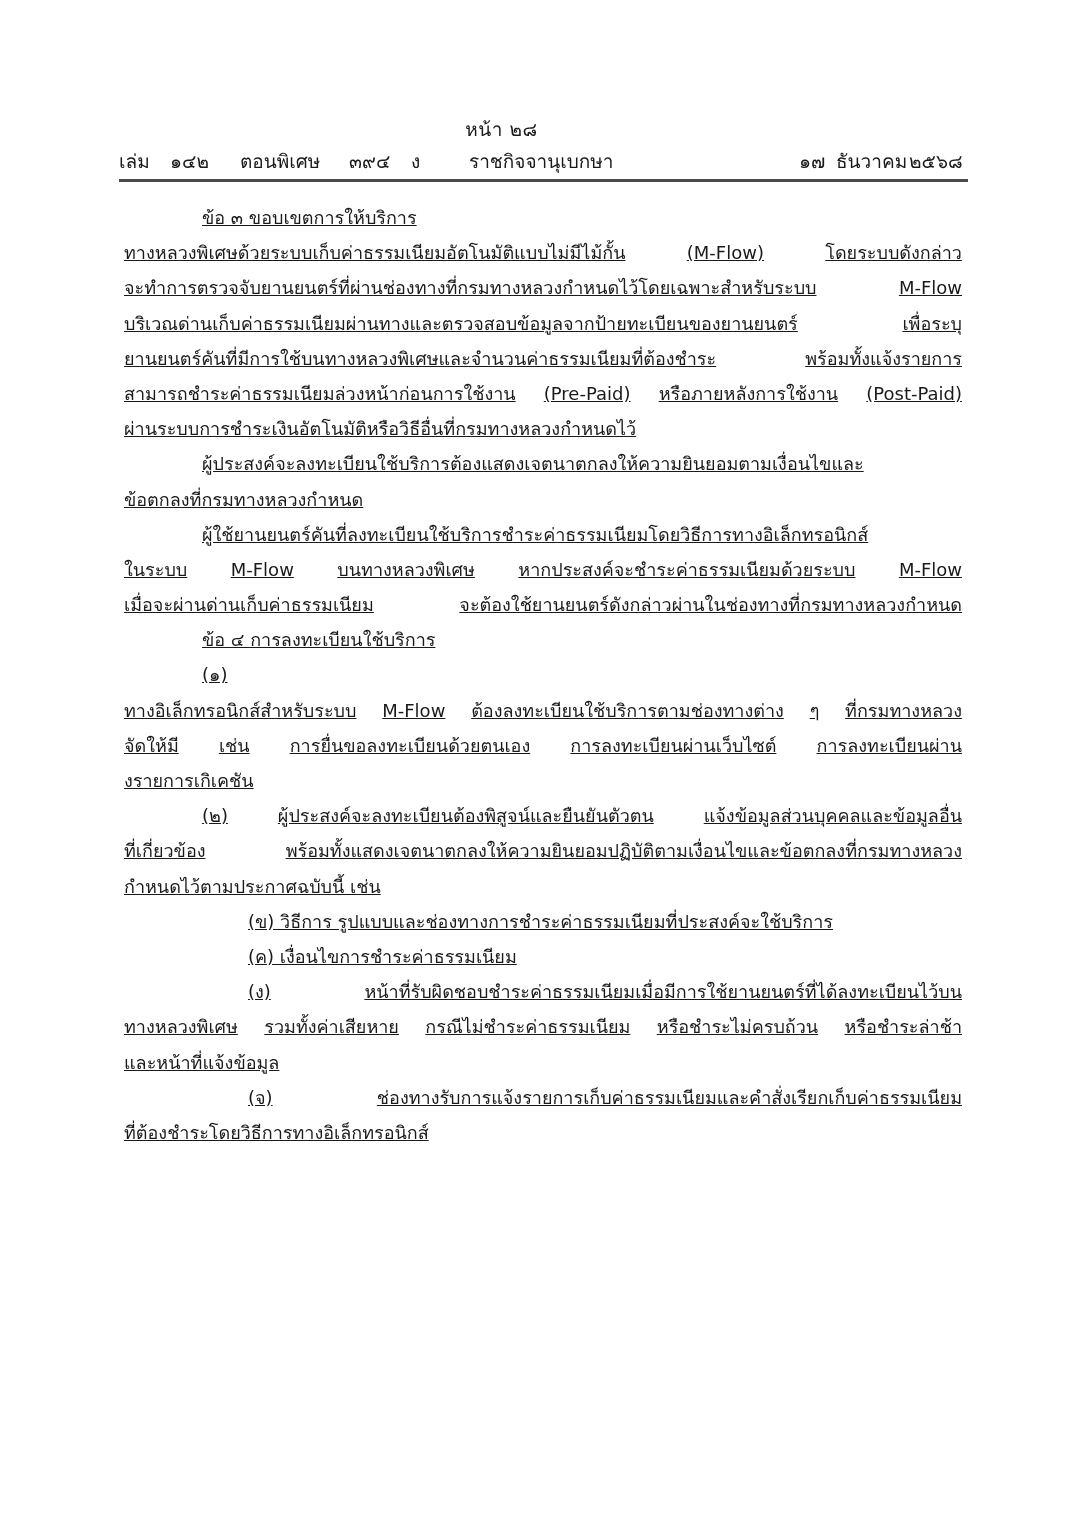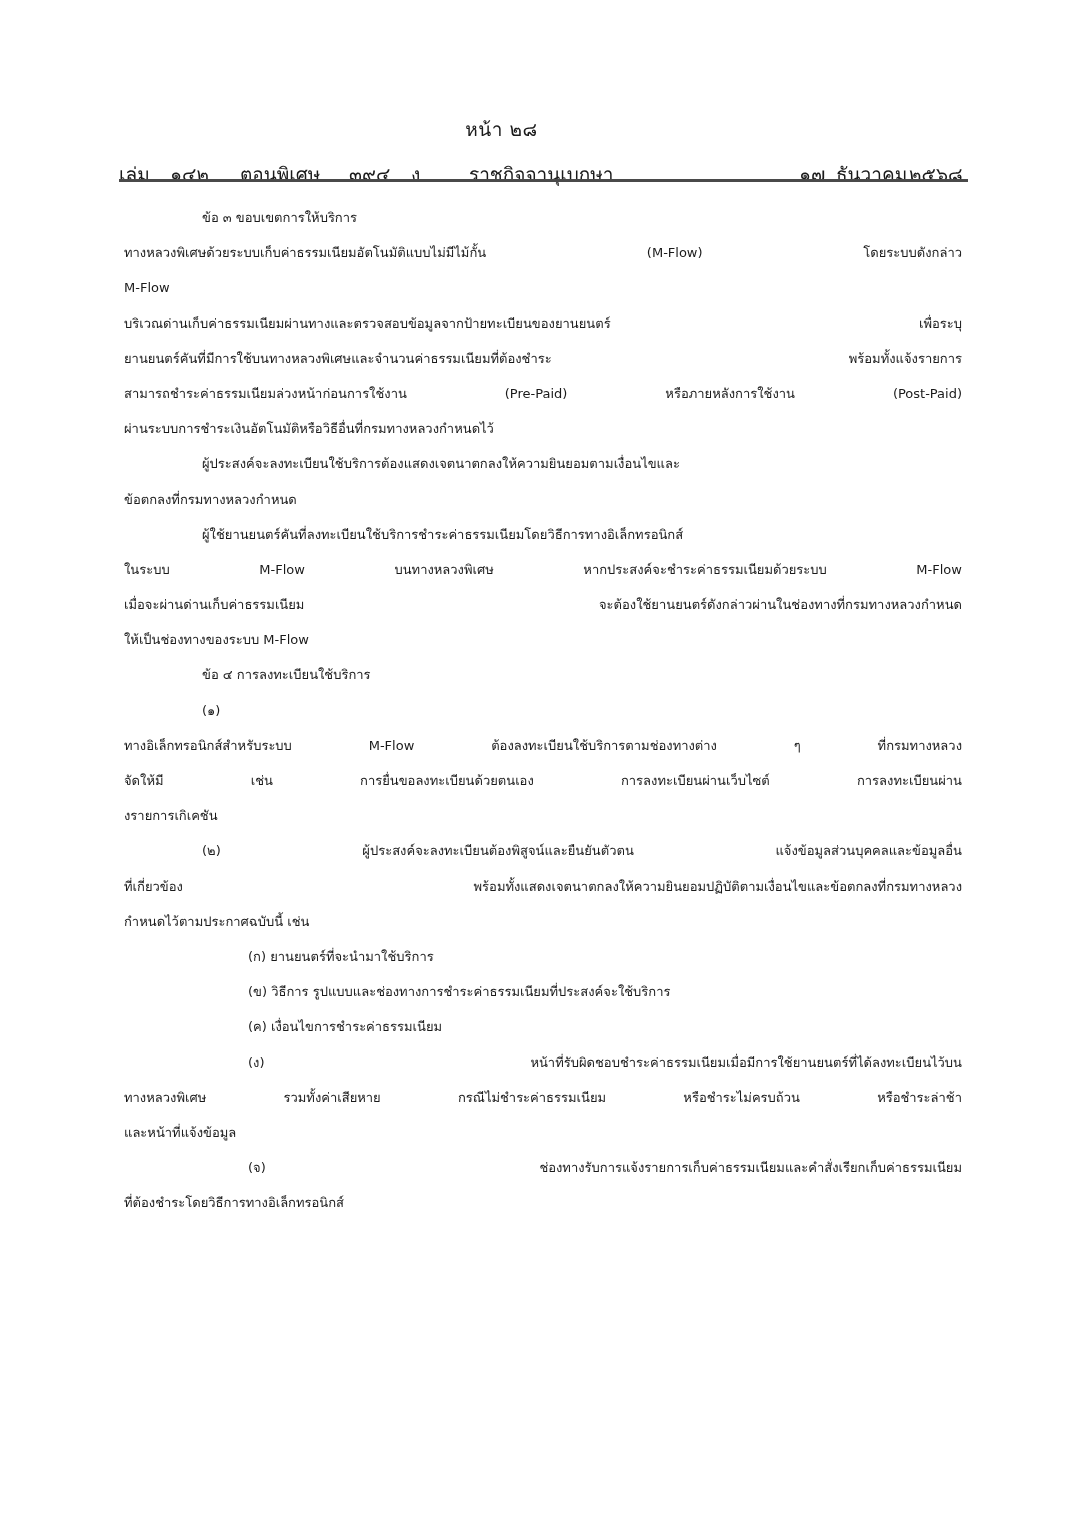--- a/index.html
+++ b/index.html
@@ -9,28 +9,28 @@
       color: #1a1a1a;
     }
     .page-number {
       position: absolute; top: 114px; left: 0; width: 1003px;
       text-align: center; font-size: 19px; letter-spacing: 0.5px;
     }
     .header-line {
       position: absolute; top: 146px; left: 119px; width: 849px; height: 30px;
       font-size: 19px; white-space: nowrap;
     }
-    .header-line span { position: absolute; top: 13px; }
+    .header-line span { position: absolute; top: 0; }
     .rule {
       position: absolute; top: 179px; left: 119px; width: 849px; height: 3px;
       background: #4a4a4a;
     }
     .body-text {
       position: absolute; top: 200px; left: 124px; width: 838px;
-      font-size: 13px; line-height: 35.2px;
+      font-size: 18px; line-height: 35.2px; text-decoration: underline;
     }
     .line { white-space: nowrap; height: 35.2px; display: flex; justify-content: space-between; }
     .line.last { justify-content: flex-start; }
     .ind1 { padding-left: 78px; }
     .ind2 { padding-left: 124px; }
     .line span.w { display: inline-block; }
   </style>
 </head>
 <body>
 
@@ -51,20 +51,21 @@
 <div class="rule"></div>
 
 <div class="body-text">
   <div class="line last ind1">ข้อ ๓ ขอบเขตการให้บริการ</div>
   <div class="line">
       <span class="w">ทางหลวงพิเศษด้วยระบบเก็บค่าธรรมเนียมอัตโนมัติแบบไม่มีไม้กั้น</span>
       <span class="w">(M-Flow)</span>
       <span class="w">โดยระบบดังกล่าว</span>
     </div>
   <div class="line">
+      <span class="w">จะทำการตรวจจับยานยนตร์ที่ผ่านช่องทางที่กรมทางหลวงกำหนดไว้โดยเฉพาะสำหรับระบบ</span>
       <span class="w">M-Flow</span>
     </div>
   <div class="line">
       <span class="w">บริเวณด่านเก็บค่าธรรมเนียมผ่านทางและตรวจสอบข้อมูลจากป้ายทะเบียนของยานยนตร์</span>
       <span class="w">เพื่อระบุ</span>
     </div>
   <div class="line">
       <span class="w">ยานยนตร์คันที่มีการใช้บนทางหลวงพิเศษและจำนวนค่าธรรมเนียมที่ต้องชำระ</span>
       <span class="w">พร้อมทั้งแจ้งรายการ</span>
     </div>
@@ -86,21 +87,20 @@
       <span class="w">ในระบบ</span>
       <span class="w">M-Flow</span>
       <span class="w">บนทางหลวงพิเศษ</span>
       <span class="w">หากประสงค์จะชำระค่าธรรมเนียมด้วยระบบ</span>
       <span class="w">M-Flow</span>
     </div>
   <div class="line">
       <span class="w">เมื่อจะผ่านด่านเก็บค่าธรรมเนียม</span>
       <span class="w">จะต้องใช้ยานยนตร์ดังกล่าวผ่านในช่องทางที่กรมทางหลวงกำหนด</span>
     </div>
-  <div class="line last">ให้เป็นช่องทางของระบบ M-Flow</div>
   <div class="line last ind1">ข้อ ๔ การลงทะเบียนใช้บริการ</div>
   <div class="line ind1">
       <span class="w">(๑)</span>
     </div>
   <div class="line">
       <span class="w">ทางอิเล็กทรอนิกส์สำหรับระบบ</span>
       <span class="w">M-Flow</span>
       <span class="w">ต้องลงทะเบียนใช้บริการตามช่องทางต่าง</span>
       <span class="w">ๆ</span>
       <span class="w">ที่กรมทางหลวง</span>
@@ -116,21 +116,20 @@
   <div class="line ind1">
       <span class="w">(๒)</span>
       <span class="w">ผู้ประสงค์จะลงทะเบียนต้องพิสูจน์และยืนยันตัวตน</span>
       <span class="w">แจ้งข้อมูลส่วนบุคคลและข้อมูลอื่น</span>
     </div>
   <div class="line">
       <span class="w">ที่เกี่ยวข้อง</span>
       <span class="w">พร้อมทั้งแสดงเจตนาตกลงให้ความยินยอมปฏิบัติตามเงื่อนไขและข้อตกลงที่กรมทางหลวง</span>
     </div>
   <div class="line last">กำหนดไว้ตามประกาศฉบับนี้ เช่น</div>
-  <div class="line last ind2">(ก) ยานยนตร์ที่จะนำมาใช้บริการ</div>
   <div class="line last ind2">(ข) วิธีการ รูปแบบและช่องทางการชำระค่าธรรมเนียมที่ประสงค์จะใช้บริการ</div>
   <div class="line last ind2">(ค) เงื่อนไขการชำระค่าธรรมเนียม</div>
   <div class="line ind2">
       <span class="w">(ง)</span>
       <span class="w">หน้าที่รับผิดชอบชำระค่าธรรมเนียมเมื่อมีการใช้ยานยนตร์ที่ได้ลงทะเบียนไว้บน</span>
     </div>
   <div class="line">
       <span class="w">ทางหลวงพิเศษ</span>
       <span class="w">รวมทั้งค่าเสียหาย</span>
       <span class="w">กรณีไม่ชำระค่าธรรมเนียม</span>

